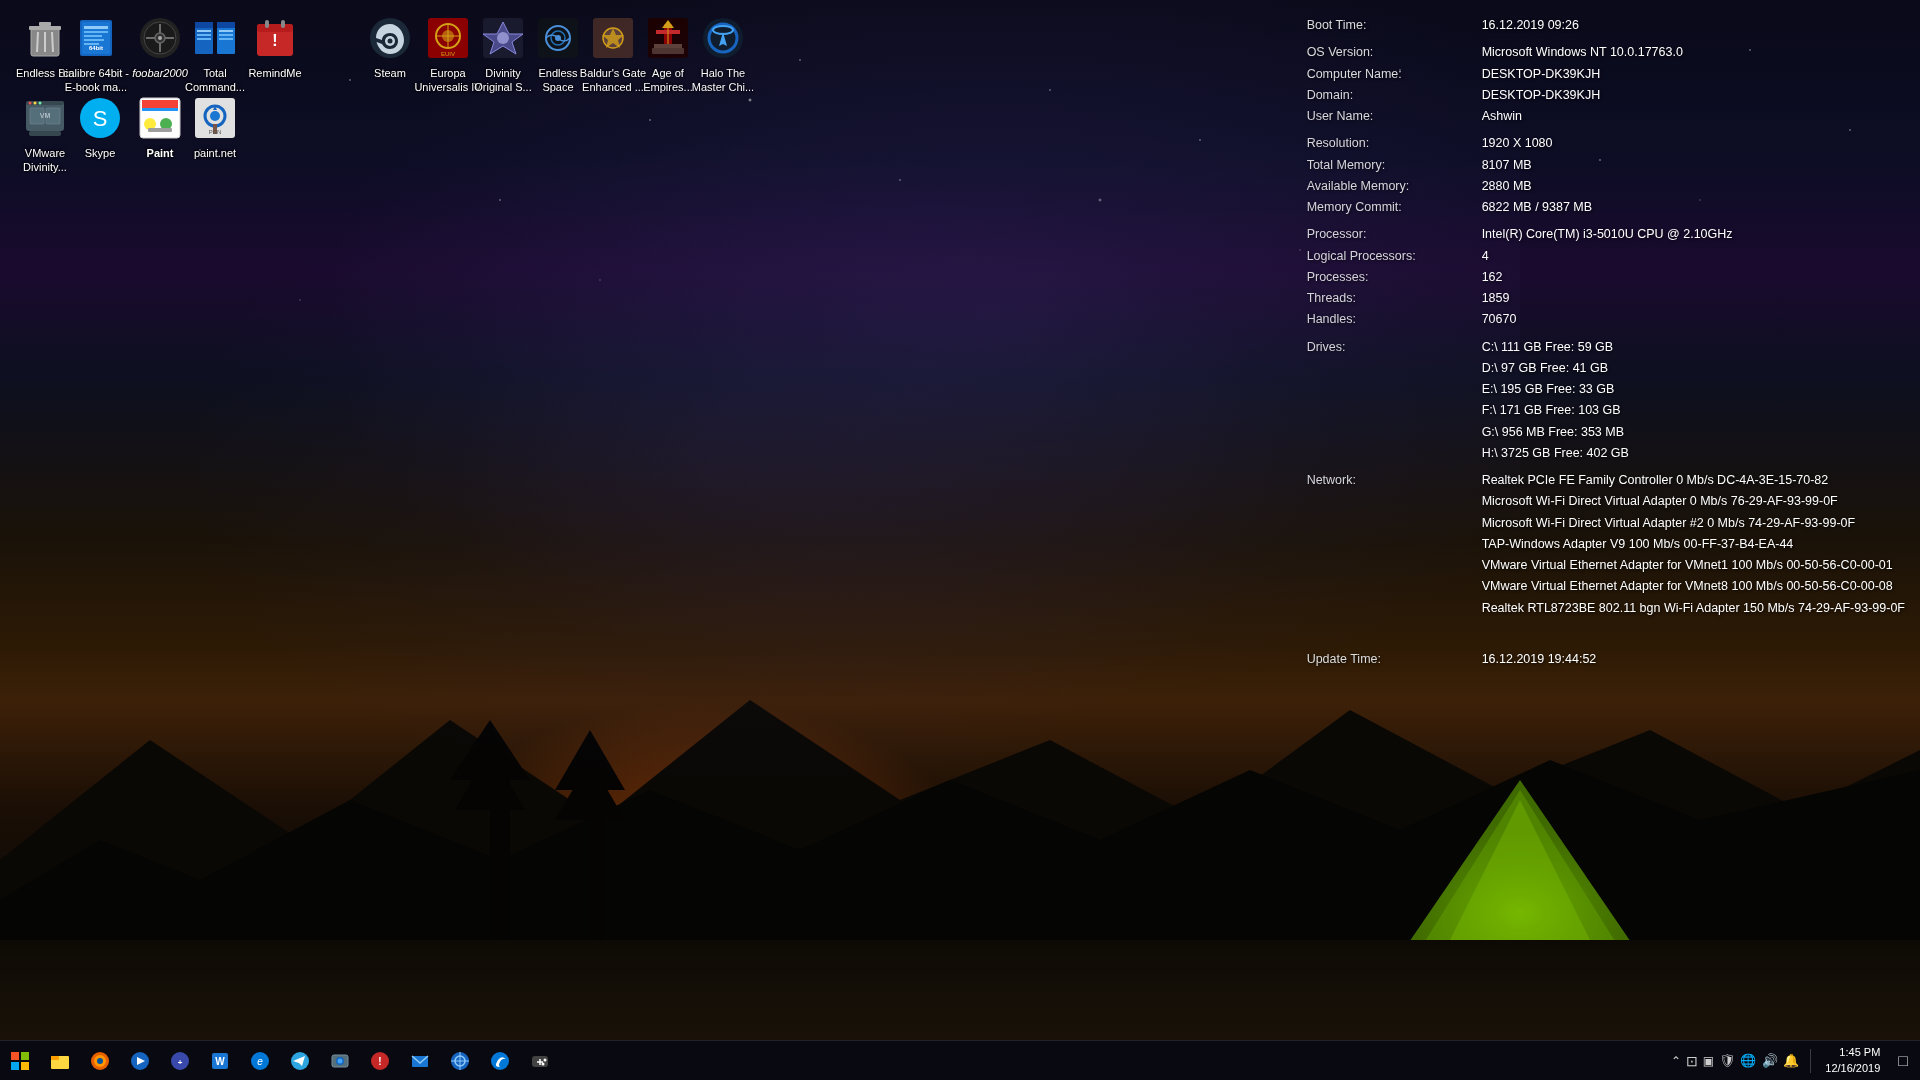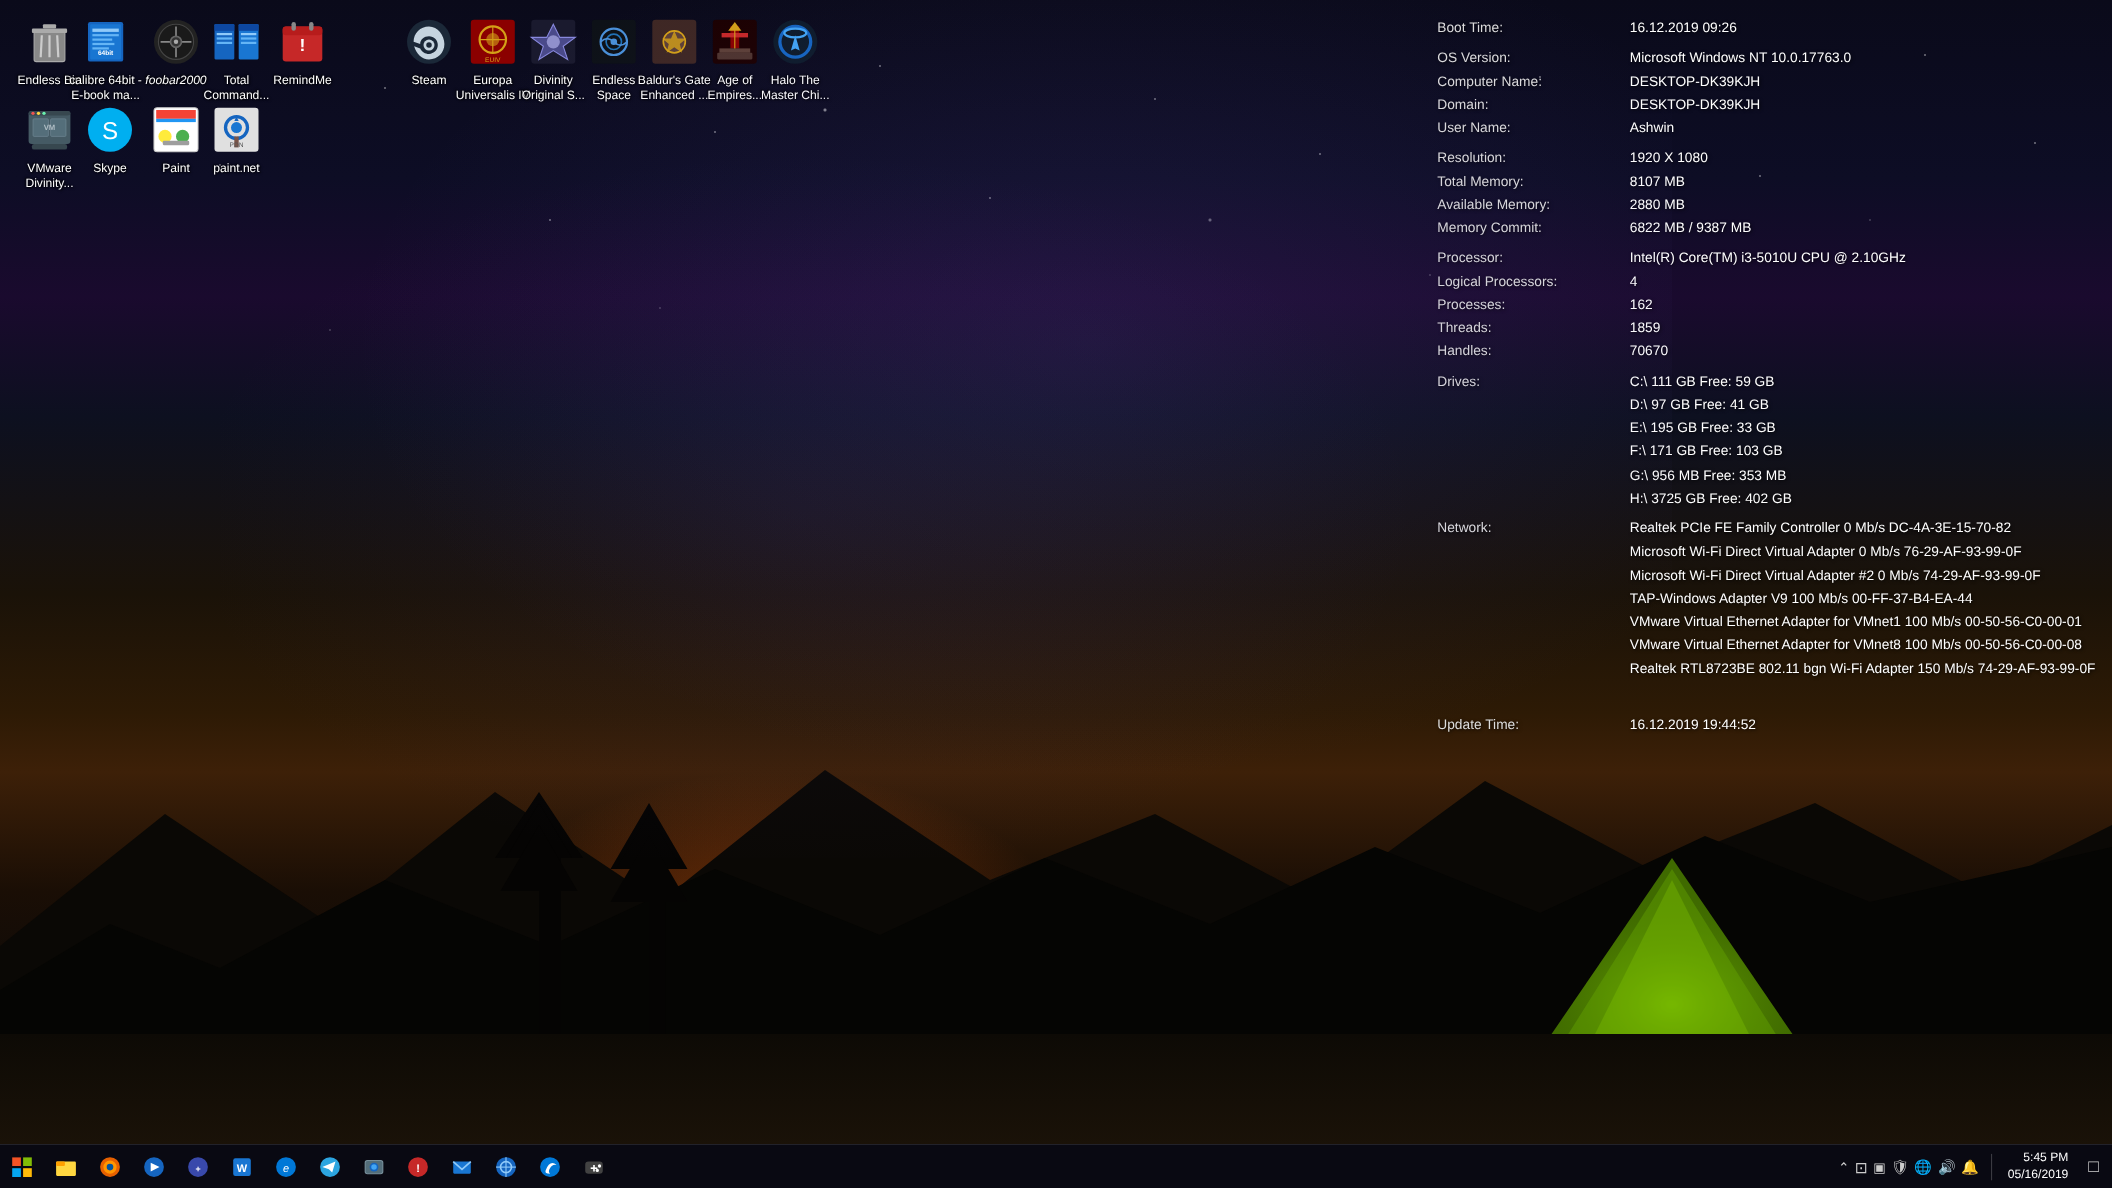--- a/index.html
+++ b/index.html
@@ -368,21 +368,21 @@
     <div class="icon-item" style="top:90px; left:60px;">
       <div class="icon-img">
         <svg width="44" height="44" viewBox="0 0 44 44">
           <circle cx="22" cy="22" r="20" fill="#00aff0"></circle>
           <text x="22" y="30" fill="white" font-size="22" text-anchor="middle" font-family="Arial">S</text>
         </svg>
       </div>
       <span class="icon-label">Skype</span>
     </div>
 
-    <div class="icon-item" style="top:90px; left:120px;">
+    <div class="icon-item" style="top:90px; left:120px;font-weight:bold;">
       <div class="icon-img">
         <svg width="44" height="44" viewBox="0 0 44 44">
           <rect x="2" y="2" width="40" height="40" rx="3" fill="white" stroke="#ccc" stroke-width="1"></rect>
           <rect x="4" y="4" width="36" height="8" fill="#f44336"></rect>
           <rect x="4" y="12" width="36" height="3" fill="#2196f3"></rect>
           <circle cx="12" cy="28" r="6" fill="#ffeb3b"></circle>
           <circle cx="28" cy="28" r="6" fill="#4caf50"></circle>
           <rect x="10" y="32" width="24" height="4" rx="1" fill="#9e9e9e"></rect>
         </svg>
       </div>
@@ -698,20 +698,20 @@
         <span style="color: #ccc; font-size: 12px; cursor: pointer;">⌃</span>
         <span style="color: #ccc; font-size: 14px; cursor: pointer;">⊡</span>
         <span style="color: #ccc; font-size: 12px; cursor: pointer;">▣</span>
         <span style="color: #ccc; font-size: 13px; cursor: pointer;">🛡</span>
         <span style="color: #ccc; font-size: 13px; cursor: pointer;">🌐</span>
         <span style="color: #ccc; font-size: 13px; cursor: pointer;">🔊</span>
         <span style="color: #ccc; font-size: 13px; cursor: pointer;">🔔</span>
       </div>
       <div style="width: 1px; height: 24px; background: rgba(255,255,255,0.2);"></div>
       <div class="taskbar-clock">
-        <div>5:45 PM</div>
-        <div>05/16/2019</div>
+        <div>1:45 PM</div>
+        <div>12/16/2019</div>
       </div>
       <div style="color: #ccc; font-size: 16px; cursor: pointer; padding: 0 4px;">□</div>
     </div>
   </div>
 
 </div>
 
 </body></html>

